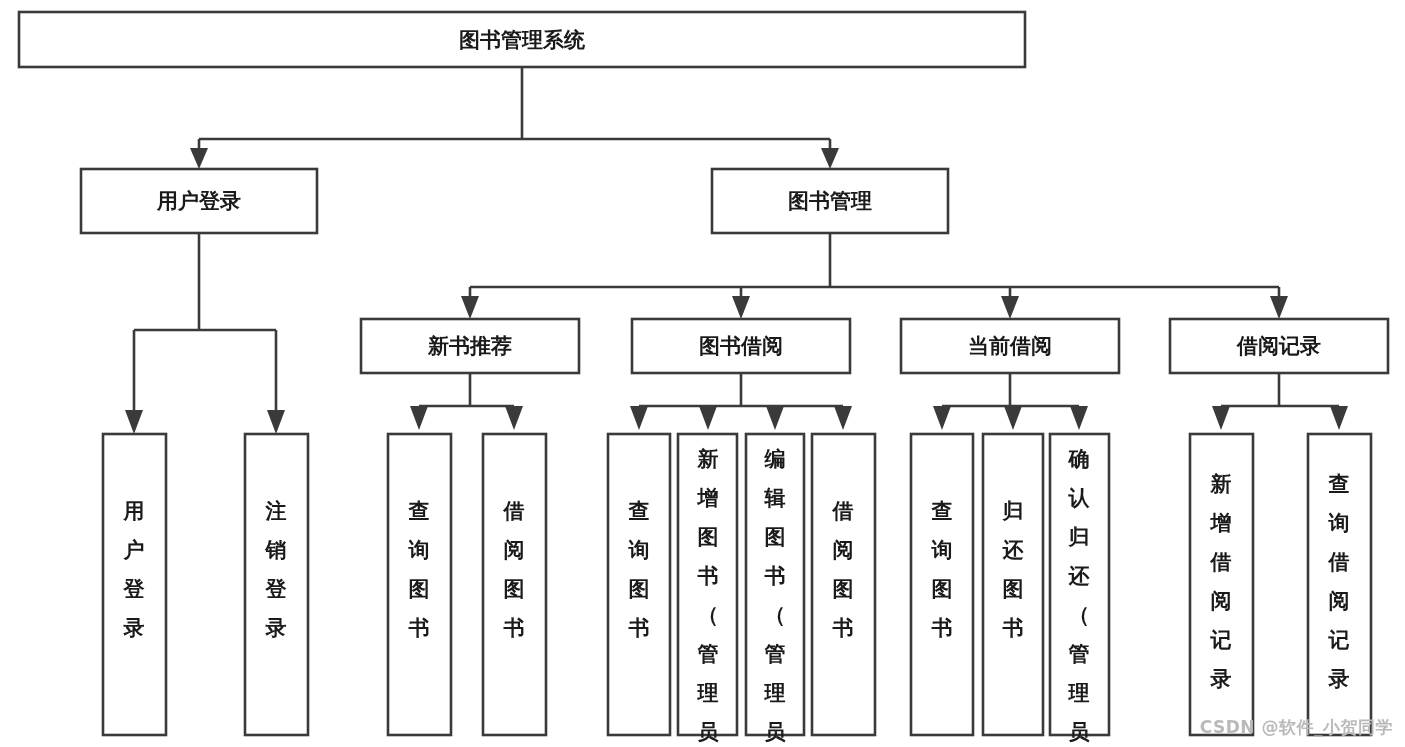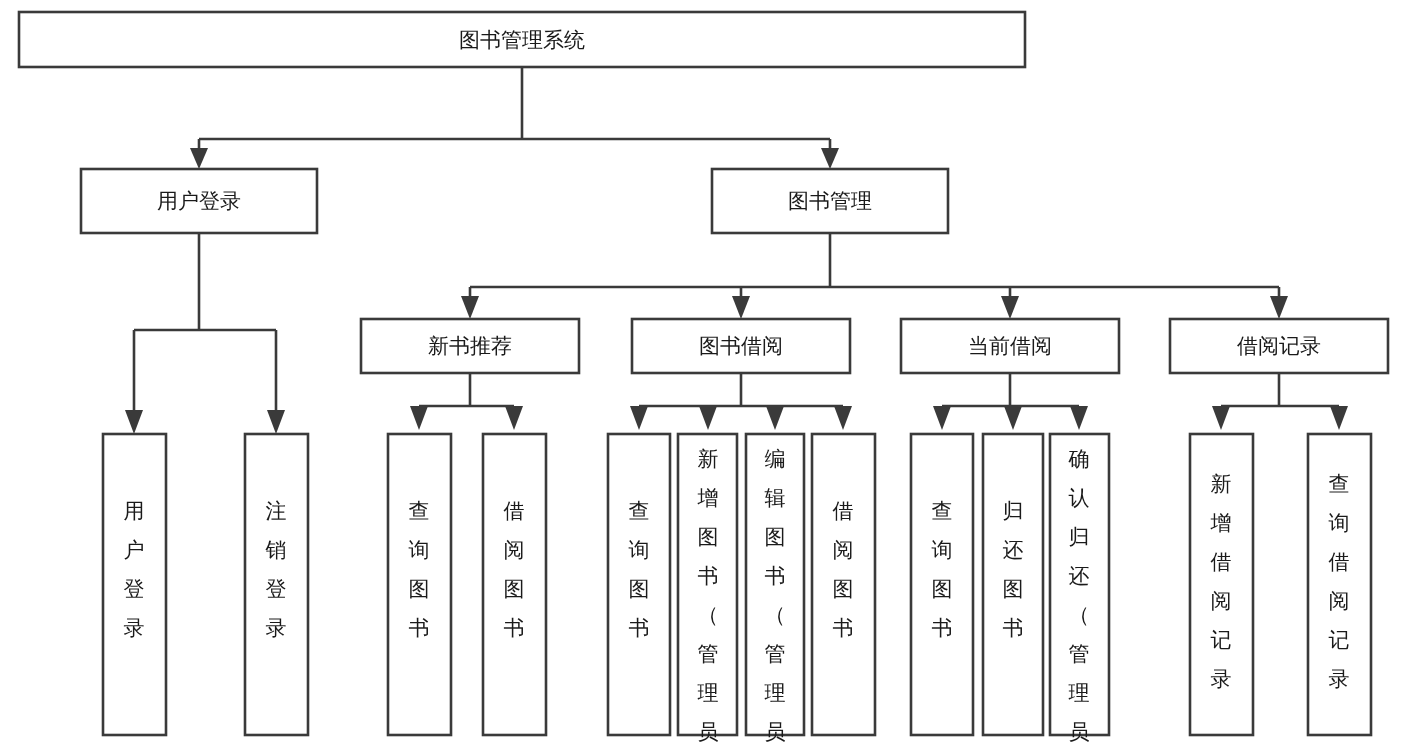--- a/index.html
+++ b/index.html
@@ -11,20 +11,21 @@
     width: 1405px;
     height: 747px;
     font-family: "DejaVu Sans", "Liberation Sans", sans-serif;
     overflow: hidden;
     position: relative;
   }
   #diagram-root {
     position: relative;
     width: 1405px;
     height: 747px;
+    font-weight: bold;
   }
   svg.diagram-canvas {
     position: absolute;
     top: 0;
     left: 0;
     width: 1405px;
     height: 747px;
     display: block;
   }
   .node-box {
@@ -219,13 +220,14 @@
         <rect class="node-box" x="1190" y="434" width="63" height="301"></rect>
         <text class="node-label vertical-char" x="1221" y="485"><tspan x="1221" y="485">新</tspan><tspan x="1221" y="524">增</tspan><tspan x="1221" y="563">借</tspan><tspan x="1221" y="602">阅</tspan><tspan x="1221" y="641">记</tspan><tspan x="1221" y="680">录</tspan></text>
       </g>
       <g>
         <rect class="node-box" x="1308" y="434" width="63" height="301"></rect>
         <text class="node-label vertical-char" x="1339" y="485"><tspan x="1339" y="485">查</tspan><tspan x="1339" y="524">询</tspan><tspan x="1339" y="563">借</tspan><tspan x="1339" y="602">阅</tspan><tspan x="1339" y="641">记</tspan><tspan x="1339" y="680">录</tspan></text>
       </g>
     </g>
   </svg>
 
+  <div class="watermark">CSDN @软件_小贺同学</div>
 </div>
 
 </body></html>

